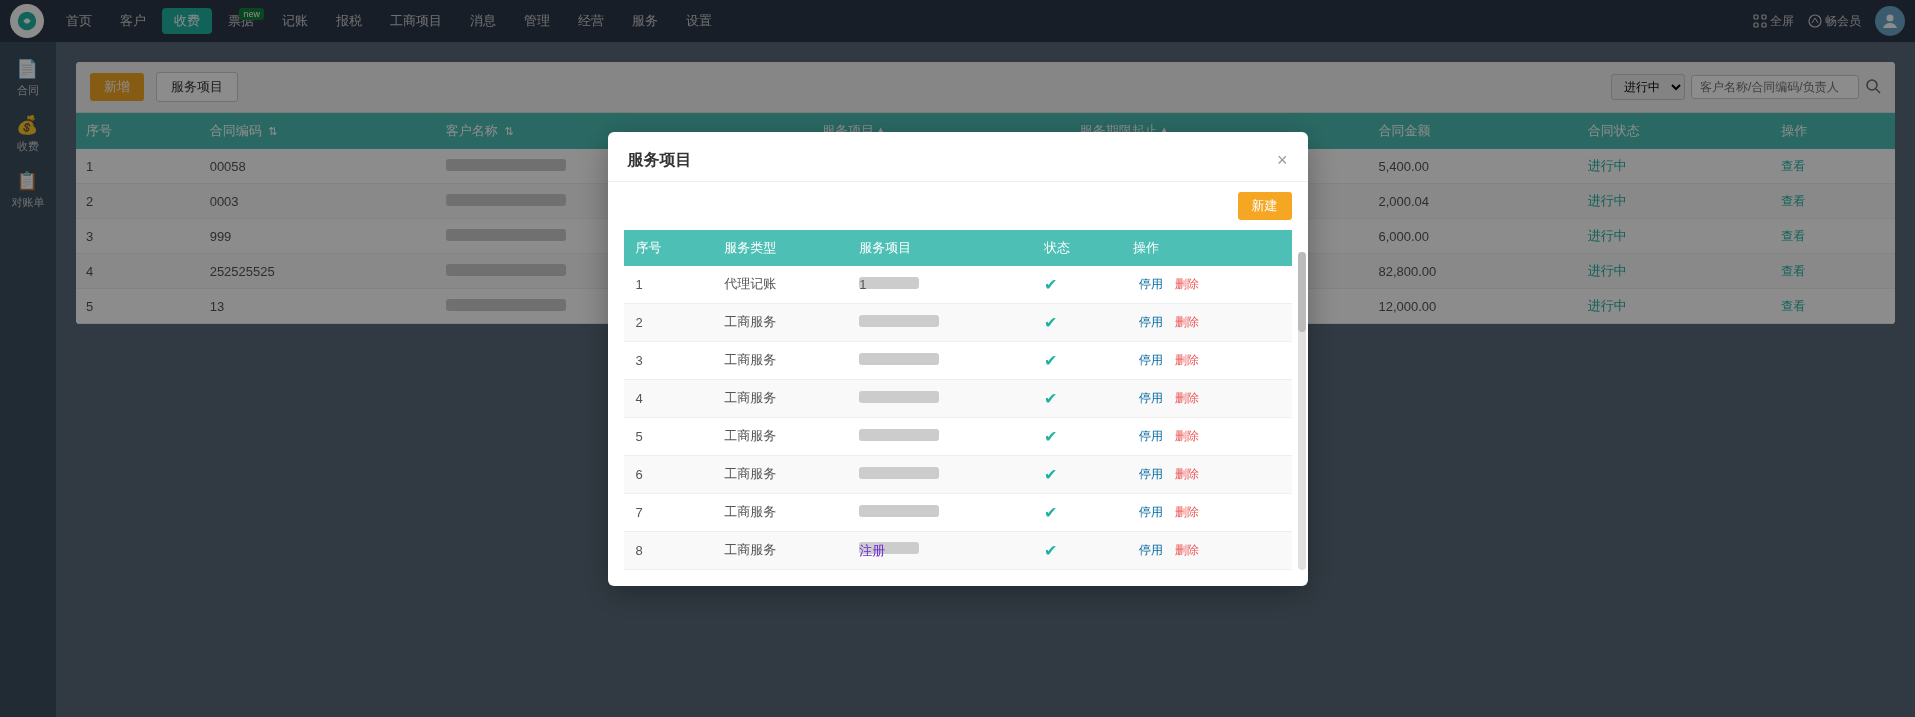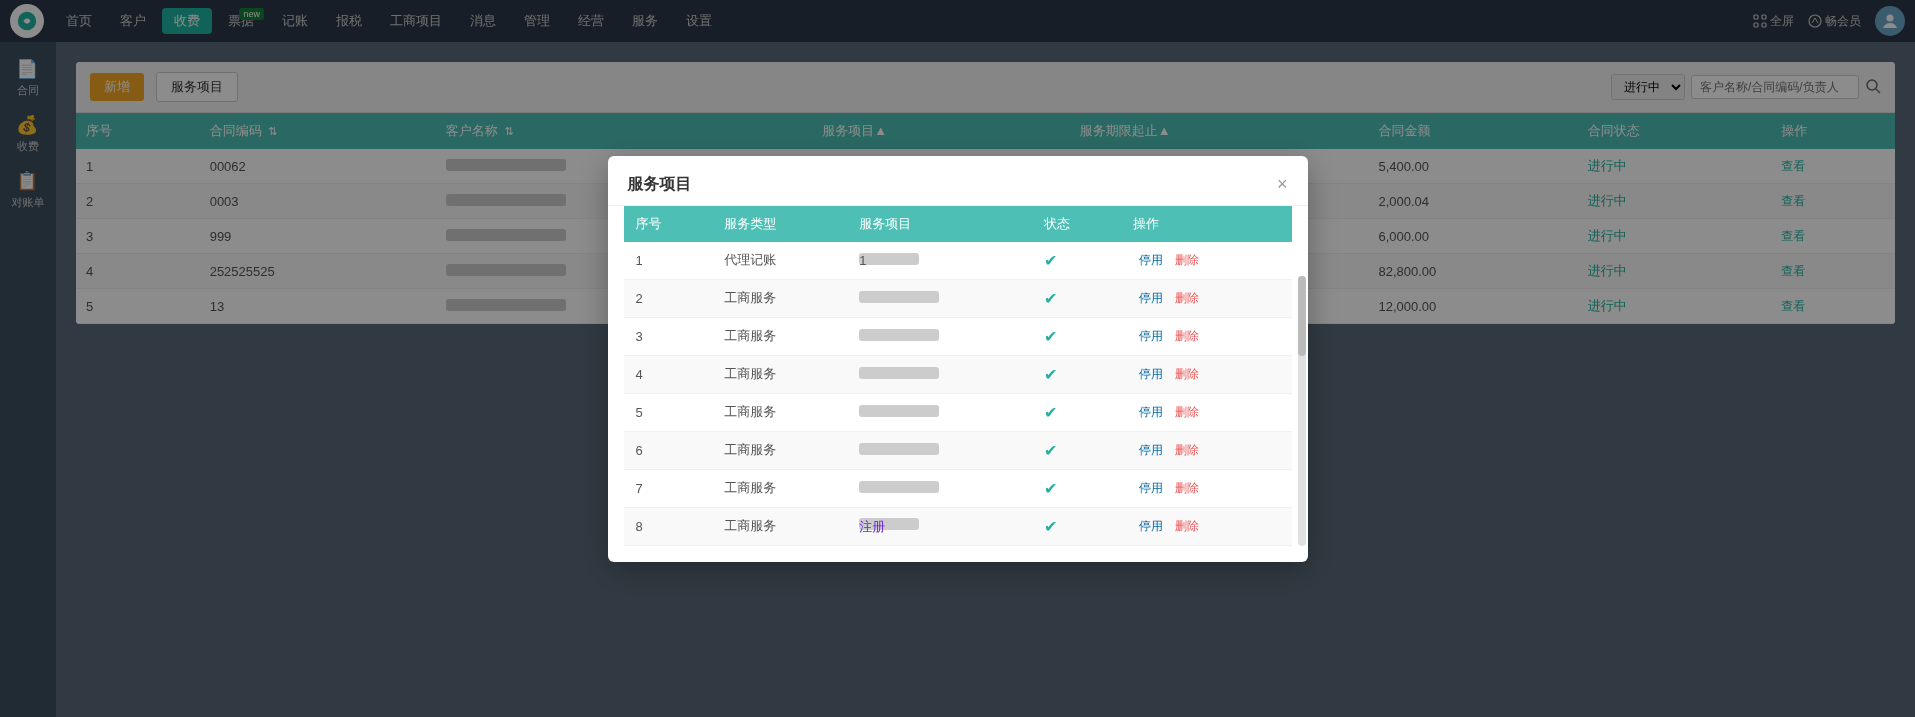--- a/index.html
+++ b/index.html
@@ -380,21 +380,21 @@
           <th>服务项目▲</th>
           <th>服务期限起止▲</th>
           <th>合同金额</th>
           <th>合同状态</th>
           <th>操作</th>
         </tr>
       </thead>
       <tbody id="table-body">
       <tr>
             <td>1</td>
-            <td>00062</td>
+            <td>00058</td>
             <td><span class="blurred-text" style="width: 120px;">●●●●●●●●</span></td>
             <td>小规模记账</td>
             <td>202305-202404</td>
             <td>5,400.00</td>
             <td style="color: rgb(32, 178, 160);">进行中</td>
             <td><a class="action-link">查看</a></td>
           </tr>
           <tr>
             <td>2</td>
             <td>0003</td>
@@ -439,20 +439,23 @@
     </table>
   </div>
 </main>
 
 <div class="modal-overlay">
   <div class="modal">
     <div class="modal-header">
       <span class="modal-title">服务项目</span>
       <button class="modal-close">×</button>
     </div>
+    <div class="modal-toolbar">
+      <button class="btn-new-orange">新建</button>
+    </div>
     <div class="modal-body">
       <table class="modal-table">
         <thead>
           <tr>
             <th>序号</th>
             <th>服务类型</th>
             <th>服务项目</th>
             <th>状态</th>
             <th>操作</th>
           </tr>

